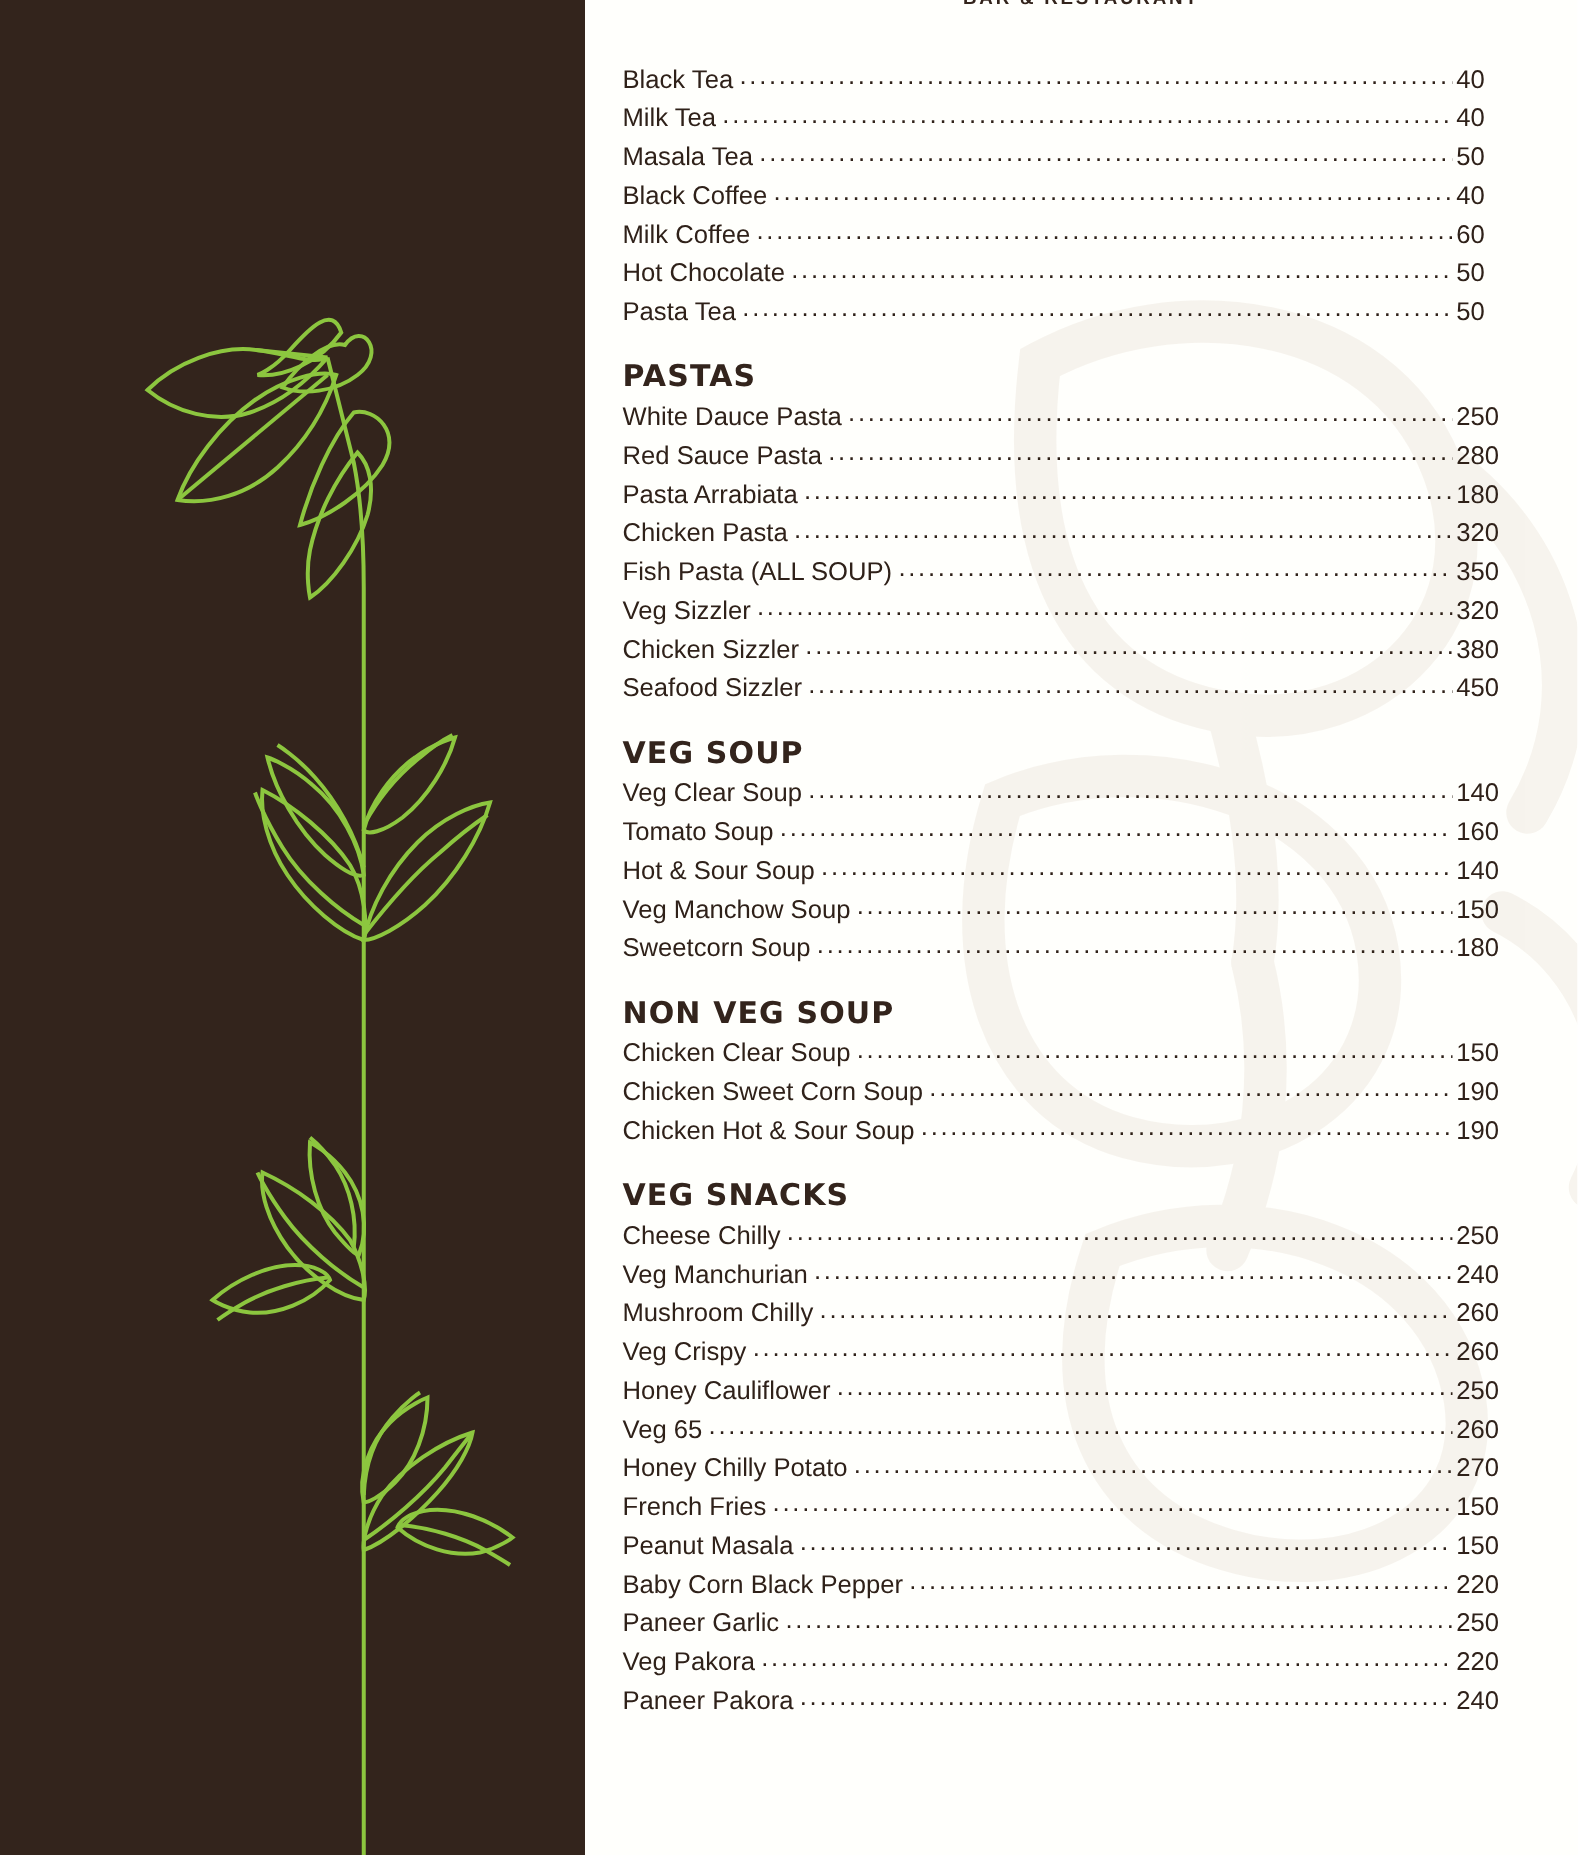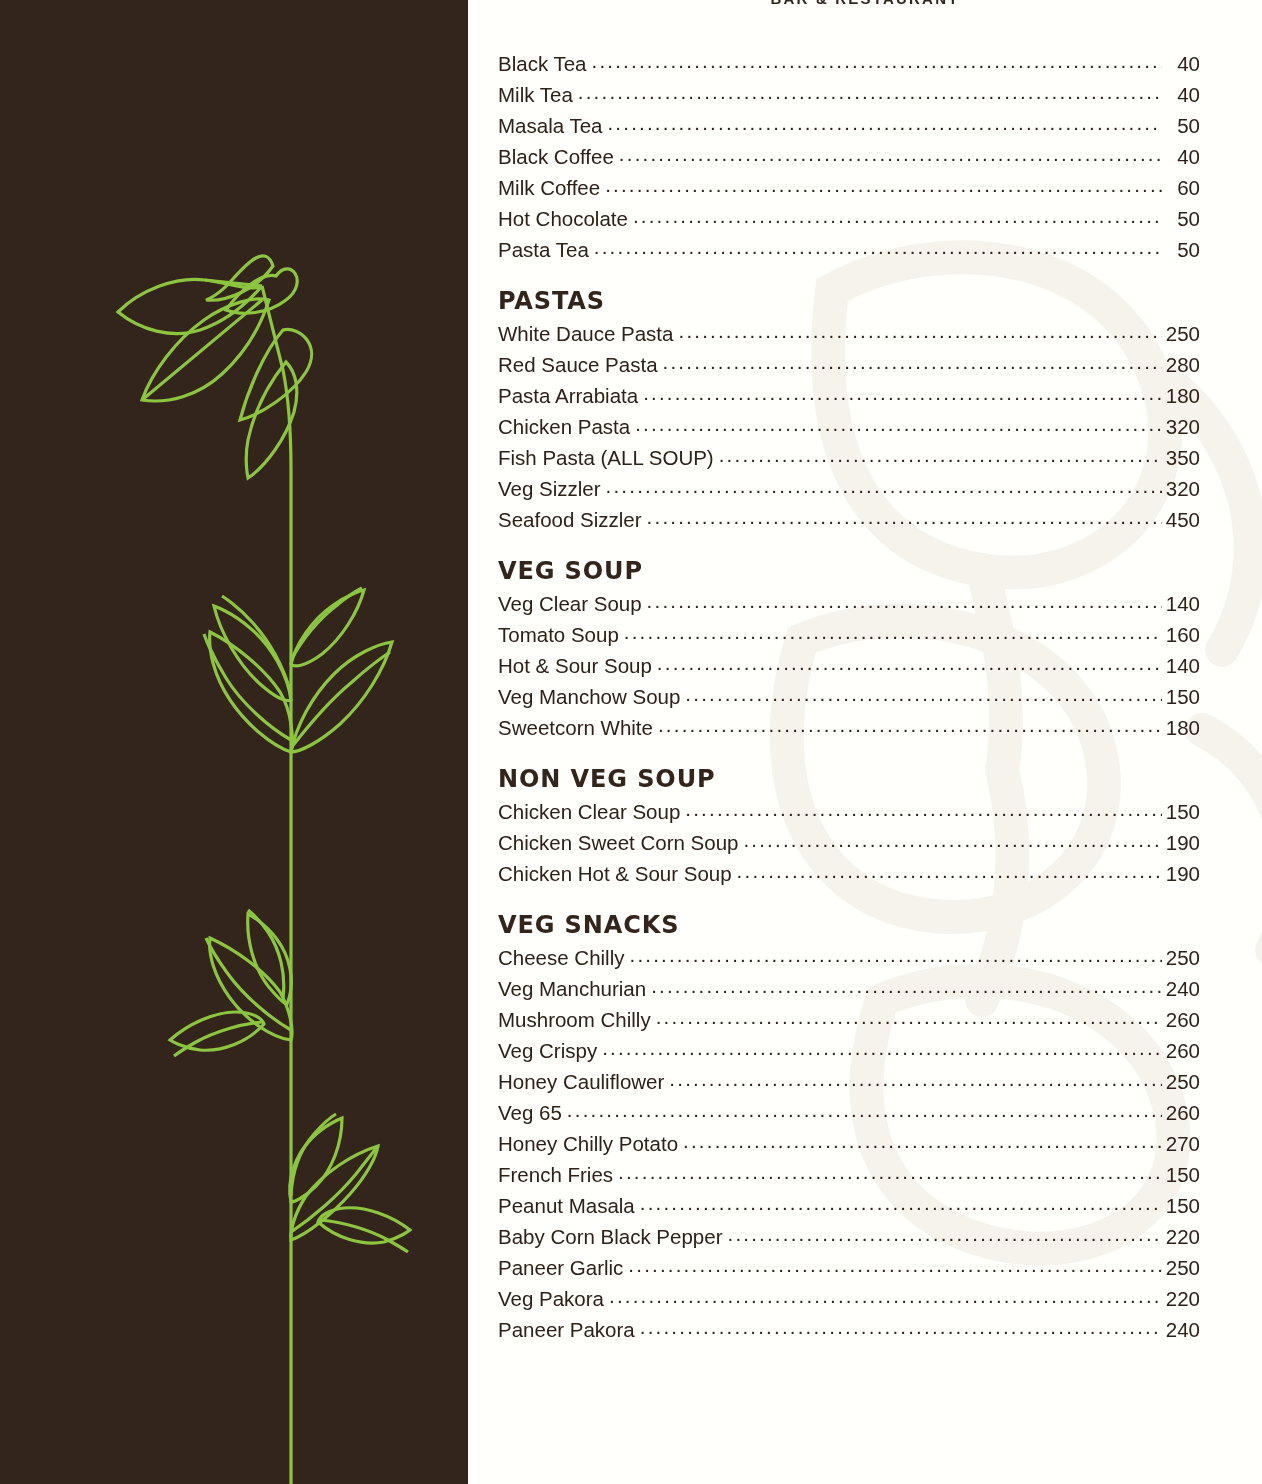--- a/index.html
+++ b/index.html
@@ -114,21 +114,21 @@
     left: 0;
     bottom: 3px;
     white-space: nowrap;
     letter-spacing: 2.2px;
     font-size: 20.5px;
     color: #2f2119;
   }
   .item-price {
     flex: 0 0 auto;
     padding-left: 3px;
-    text-align: right;
+    text-align: left;
     min-width: 38px;
   }
 </style>
 </head>
 <body>
 
 <div class="page">
 
   <div class="left-panel">
     <svg class="stem-svg" viewBox="0 0 468 1484">
@@ -253,20 +253,25 @@
           <span class="item-name">Fish Pasta (ALL SOUP)</span>
           <span class="item-dots"></span>
           <span class="item-price">350</span>
         </div>
         <div class="item">
           <span class="item-name">Veg Sizzler</span>
           <span class="item-dots"></span>
           <span class="item-price">320</span>
         </div>
         <div class="item">
+          <span class="item-name">Chicken Sizzler</span>
+          <span class="item-dots"></span>
+          <span class="item-price">380</span>
+        </div>
+        <div class="item">
           <span class="item-name">Seafood Sizzler</span>
           <span class="item-dots"></span>
           <span class="item-price">450</span>
         </div>
       </div>
 
       <div class="section">
         <div class="section-title">VEG SOUP</div>
         <div class="item">
           <span class="item-name">Veg Clear Soup</span>
@@ -282,21 +287,21 @@
           <span class="item-name">Hot &amp; Sour Soup</span>
           <span class="item-dots"></span>
           <span class="item-price">140</span>
         </div>
         <div class="item">
           <span class="item-name">Veg Manchow Soup</span>
           <span class="item-dots"></span>
           <span class="item-price">150</span>
         </div>
         <div class="item">
-          <span class="item-name">Sweetcorn White</span>
+          <span class="item-name">Sweetcorn Soup</span>
           <span class="item-dots"></span>
           <span class="item-price">180</span>
         </div>
       </div>
 
       <div class="section">
         <div class="section-title">NON VEG SOUP</div>
         <div class="item">
           <span class="item-name">Chicken Clear Soup</span>
           <span class="item-dots"></span>

